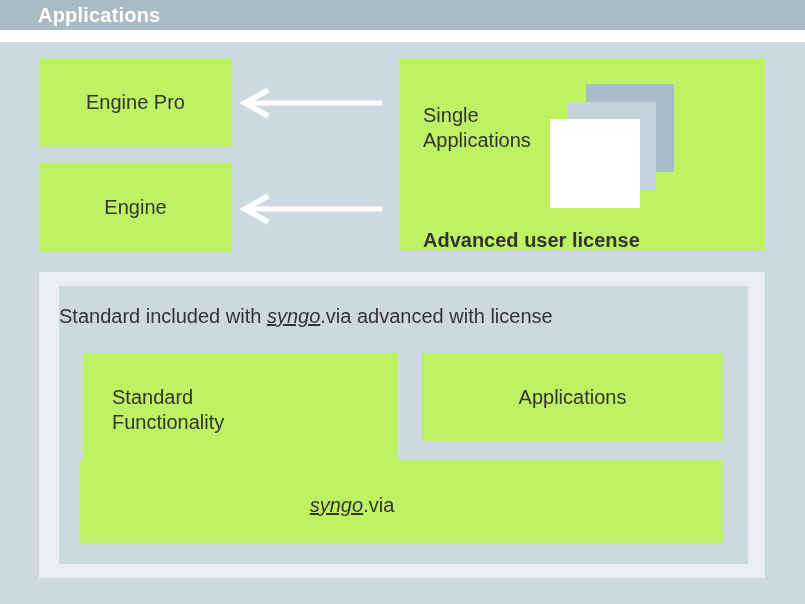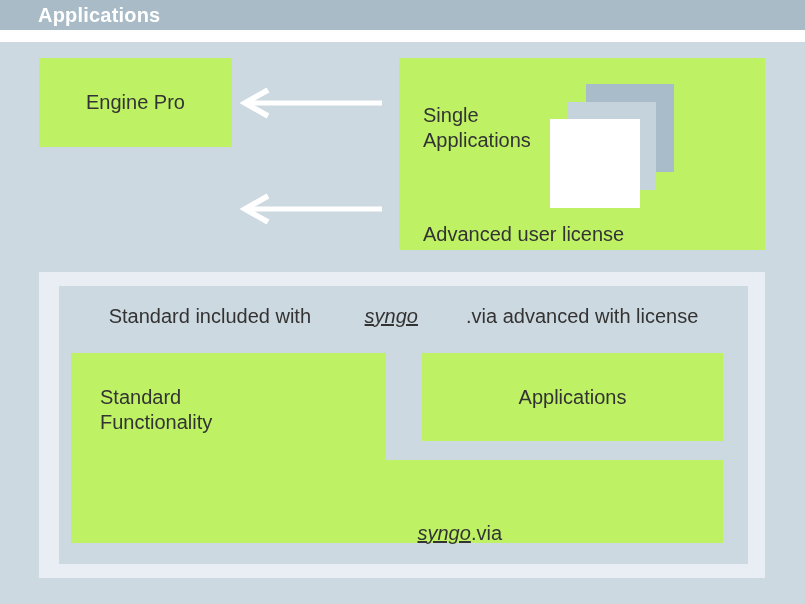--- a/index.html
+++ b/index.html
@@ -32,58 +32,61 @@
   
   .arrow { position: absolute; left: 238px; width: 148px; height: 32px; }
   .arrow.a1 { top: 87px; }
   .arrow.a2 { top: 193px; }
 
   
   .single-apps-box { left: 399px; top: 58px; width: 366px; height: 192px; }
   .single-apps-title {
     position: absolute; left: 24px; top: 45px; line-height: 25px; white-space: pre-line;
   }
-  .license-label { position: absolute; left: 24px; top: 164px; line-height: 25px; }
+  .license-label { position: absolute; left: 24px; top: 170px; line-height: 25px; font-weight: bold; }
   .sq { position: absolute; }
   .sq-back   { left: 187px; top: 26px; width: 88px; height: 88px; background: #a9bcc9; }
   .sq-middle { left: 169px; top: 44px; width: 88px; height: 88px; background: #c5d3dc; }
   .sq-front  { left: 151px; top: 61px; width: 90px; height: 89px; background: #ffffff; }
 
   
   .outer-box { position: absolute; left: 39px; top: 272px; width: 726px; height: 306px; background: #e8eef3; }
   .inner-panel { position: absolute; left: 20px; top: 14px; width: 689px; height: 278px; background: #cdd9e1; }
   .panel-title {
     position: absolute; left: 0; top: 18px; width: 100%;
-    display: flex; justify-content: center; line-height: 25px; gap: 48px;
+    display: flex; line-height: 25px;
   }
   .panel-title span { white-space: pre; }
   .italic { font-style: italic; text-decoration: underline; }
-  .std-func-box { left: 12px; top: 67px; width: 315px; height: 190px; }
+  .std-func-box { left: 24px; top: 67px; width: 315px; height: 190px; }
   .std-func-label { position: absolute; left: 29px; top: 32px; line-height: 25px; white-space: pre-line; }
   .apps-box { left: 363px; top: 67px; width: 301px; height: 88px; }
   .platform-box { left: 20px; top: 174px; width: 644px; height: 83px; }
   .syngo-label {
     position: absolute; left: 143px; top: 207px; width: 300px;
-    text-align: right; line-height: 25px; margin-top: 28px;
+    text-align: center; line-height: 25px;
   }
 </style>
 </head>
 <body>
 
 <div class="stage">
 
   <div class="header-bar">
     <div class="title">Applications</div>
   </div>
   <div class="white-strip"></div>
 
   <div class="box centered engine-pro-box">
     <span>Engine Pro</span>
   </div>
 
+  <div class="box centered engine-box">
+    <span>Engine</span>
+  </div>
 
   <svg class="arrow a1" viewBox="0 0 148 32">
     <line x1="12" y1="16" x2="144" y2="16" stroke="#ffffff" stroke-width="5"></line>
     <polyline points="30,3 7,16 30,29" fill="none" stroke="#ffffff" stroke-width="5.5"></polyline>
   </svg>
 
   <svg class="arrow a2" viewBox="0 0 148 32">
     <line x1="12" y1="16" x2="144" y2="16" stroke="#ffffff" stroke-width="5"></line>
     <polyline points="30,3 7,16 30,29" fill="none" stroke="#ffffff" stroke-width="5.5"></polyline>
   </svg>

